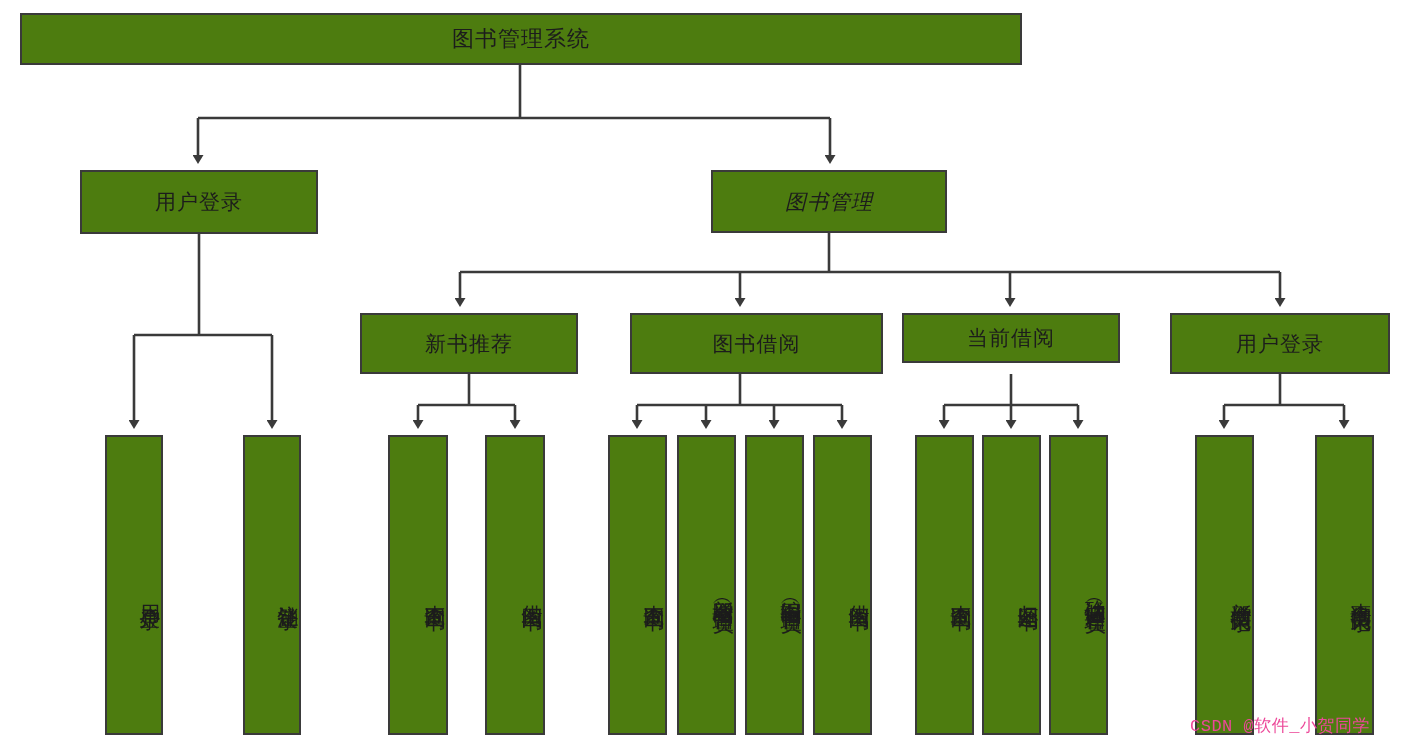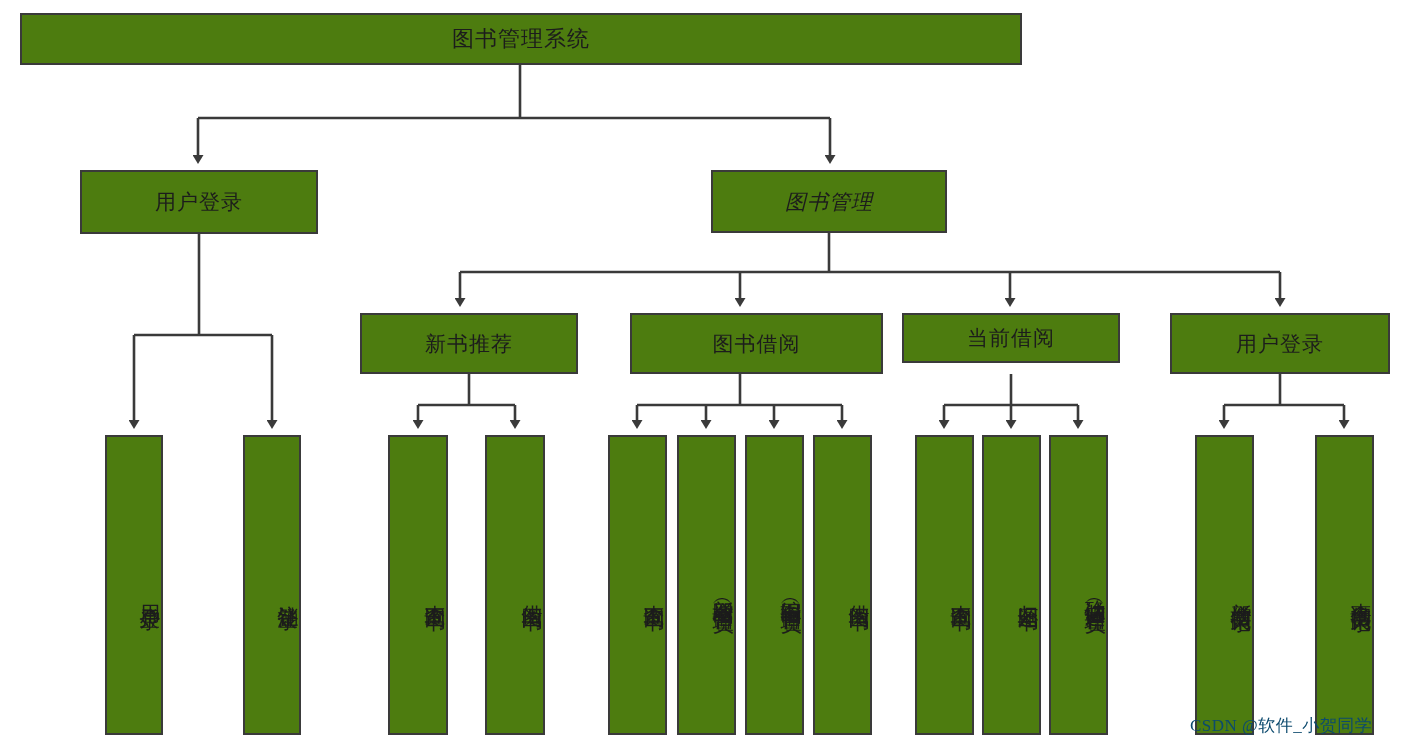--- a/index.html
+++ b/index.html
@@ -53,25 +53,25 @@
     white-space: nowrap;
   }
   .node.title {
     font-size: 22px;
   }
   #watermark {
     position: absolute;
     left: 1190px;
     top: 714px;
     font-size: 17px;
-    color: #0c4a6e;
+    color: #ec4899;
     letter-spacing: 0.5px;
     z-index: 3;
     white-space: nowrap;
-    font-family: Liberation Serif, serif;
+    font-family: Liberation Mono, monospace;
   }
 </style>
 </head>
 <body>
 
 <div id="canvas">
 
   <svg id="edges" viewBox="0 0 1405 747" width="1405" height="747" xmlns="http://www.w3.org/2000/svg">
     <defs>
       <marker id="arrow" markerWidth="9" markerHeight="11" refX="1" refY="5.5" orient="auto" markerUnits="userSpaceOnUse">

